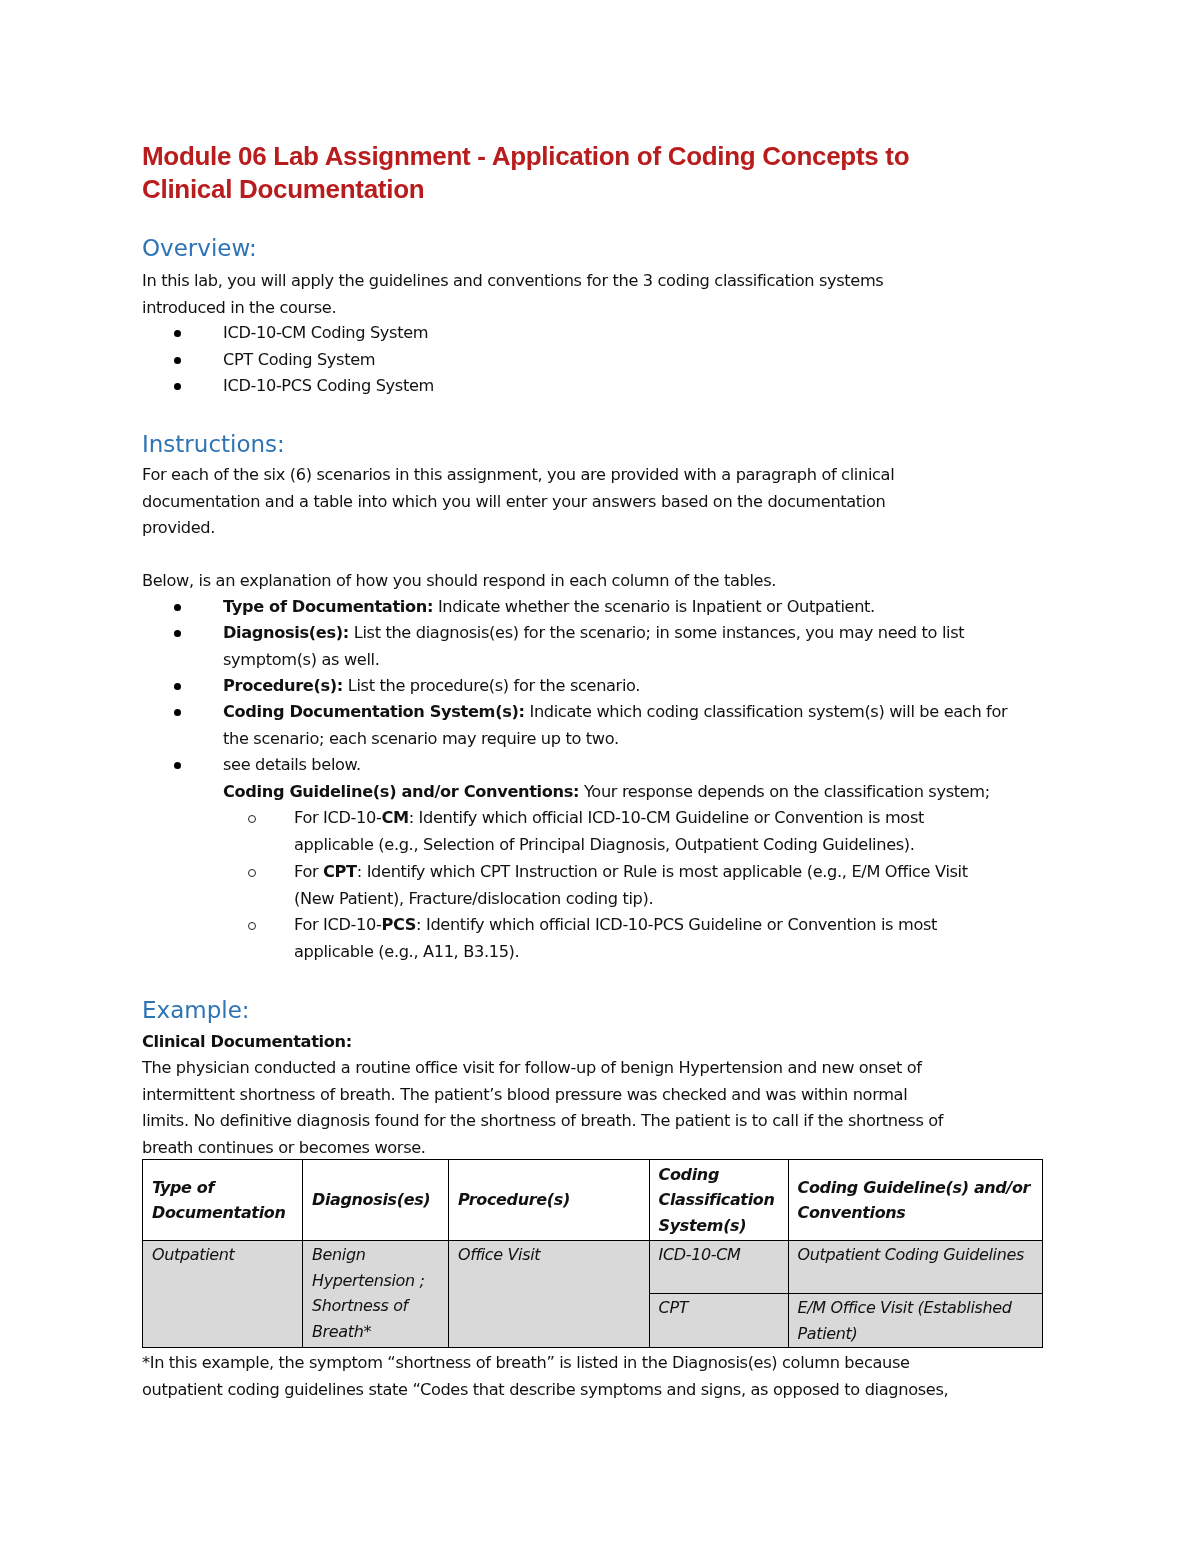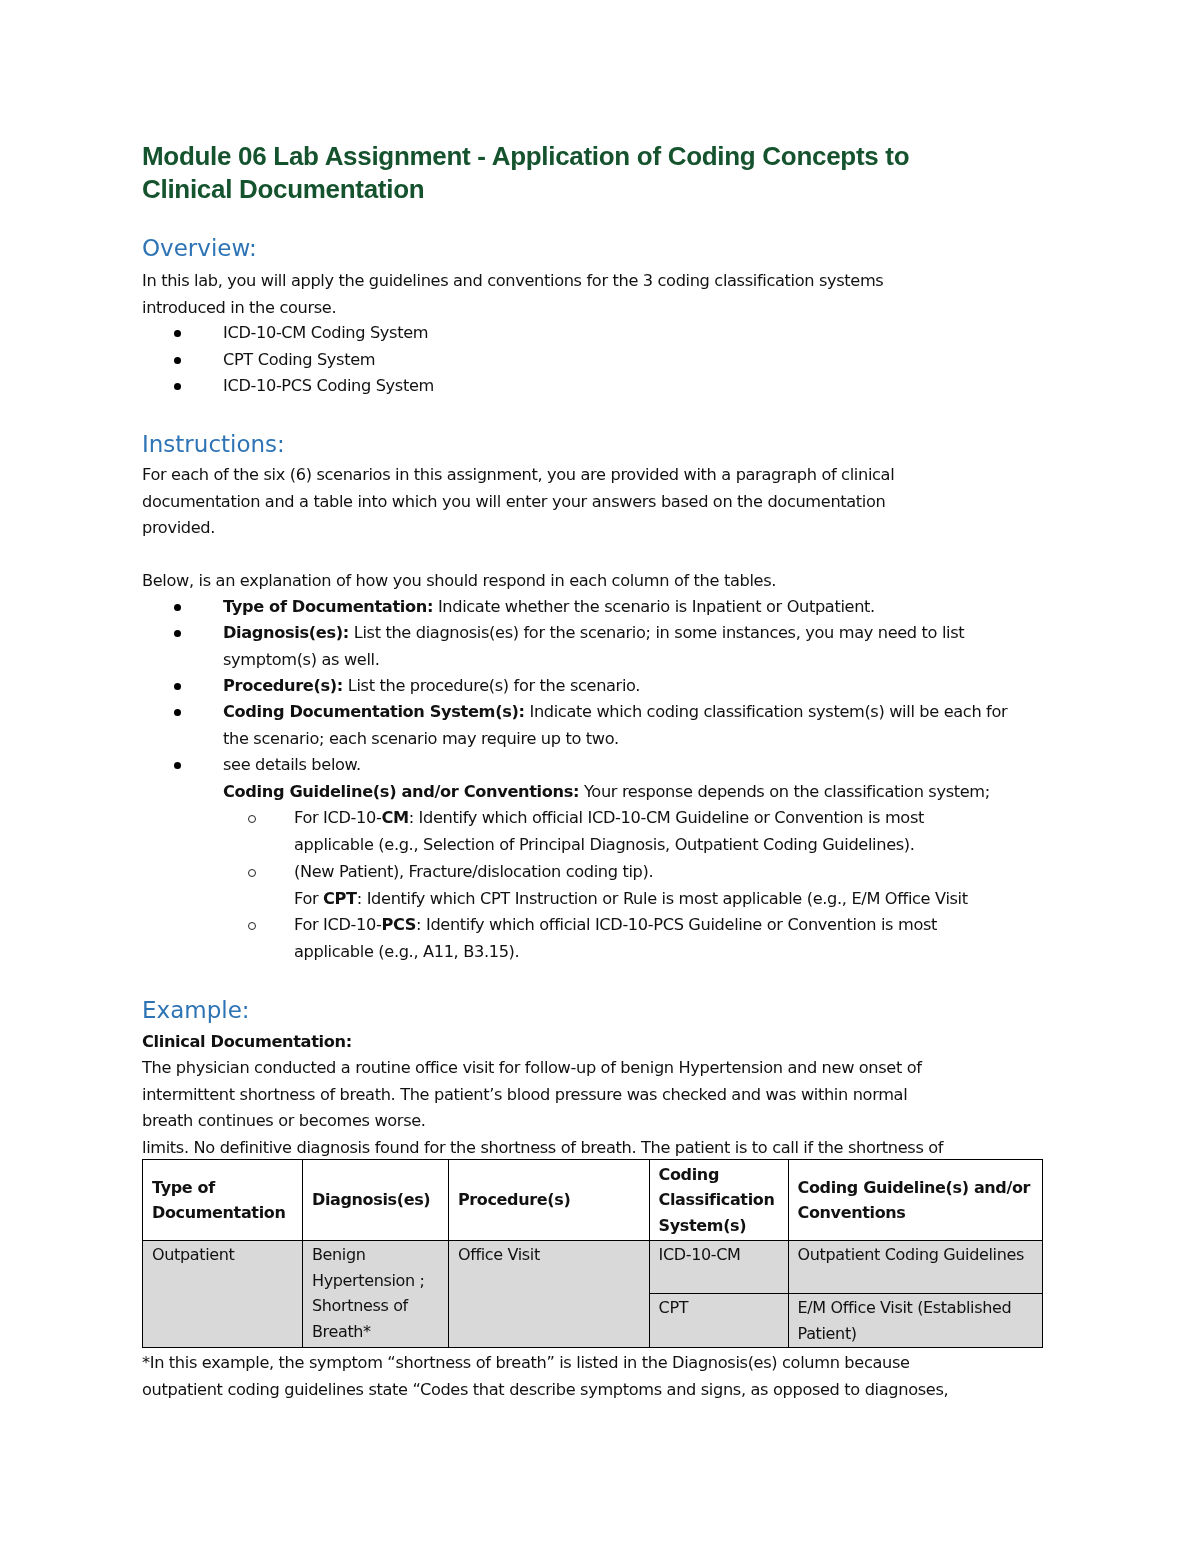--- a/index.html
+++ b/index.html
@@ -1,32 +1,32 @@
 <!DOCTYPE html>
 <html><head>
 <meta charset="utf-8">
 <style>
   html, body { margin: 0; padding: 0; background: #ffffff; }
   body { width: 1200px; height: 1553px; position: relative; overflow: hidden;
          font-family: "DejaVu Sans", sans-serif; color: #111; }
   .page { position: absolute; left: 142px; top: 0; width: 905px; }
   .title { position: absolute; left: 0; top: 140px; width: 900px;
            font-family: "Liberation Sans", sans-serif; font-weight: bold;
-           font-size: 26px; line-height: 33px; color: #14532d; letter-spacing: -0.3px; }
+           font-size: 26px; line-height: 33px; color: #b91c1c; letter-spacing: -0.3px; }
   .h2 { position: absolute; left: 0; font-family: "DejaVu Sans", sans-serif;
         font-size: 23px; color: #2e74b5; line-height: 28px; }
   .p { position: absolute; left: 0; font-size: 16.2px; line-height: 26.5px;
        letter-spacing: -0.35px; width: 905px; }
   .bul { position: absolute; font-size: 16.2px; line-height: 26.5px; letter-spacing: -0.35px; margin-left: 12px; }
   .dot { position: absolute; left: 32px; width: 7px; height: 7px; border-radius: 50%; background: #000; }
   .ring { position: absolute; left: 106px; width: 6px; height: 6px; border-radius: 50%;
           border: 1.3px solid #222; }
   b { font-weight: bold; }
   table.ex { position: absolute; left: 0; top: 1159px; border-collapse: collapse;
-             width: 901px; font-size: 16px; letter-spacing: -0.35px; }
+             width: 901px; font-size: 16px; letter-spacing: -0.35px; font-style: italic; }
   table.ex td { border: 1.5px solid #000; vertical-align: top; padding: 1px 8px 1px 9px;
                 line-height: 25.5px; }
   table.ex tr.hdr td { vertical-align: middle; font-weight: bold; background: #fff; height: 78px; }
   table.ex tr.row td { background: #d9d9d9; }
 </style>
 </head>
 <body>
 
 <div class="page">
 
@@ -87,38 +87,38 @@
     </div>
 
     <span class="ring" style="top:815px"></span>
     <div class="bul" style="left:140px; top:805px">
       <div><span>For ICD-10-</span><b>CM</b><span>: Identify which official ICD-10-CM Guideline or Convention is most</span></div>
       <div>applicable (e.g., Selection of Principal Diagnosis, Outpatient Coding Guidelines).</div>
     </div>
 
     <span class="ring" style="top:869px"></span>
     <div class="bul" style="left:140px; top:859px">
+      <div><span>For </span><b>CPT</b><span>: Identify which CPT Instruction or Rule is most applicable (e.g., E/M Office Visit</span></div>
       <div>(New Patient), Fracture/dislocation coding tip).</div>
-      <div><span>For </span><b>CPT</b><span>: Identify which CPT Instruction or Rule is most applicable (e.g., E/M Office Visit</span></div>
     </div>
 
     <span class="ring" style="top:922px"></span>
     <div class="bul" style="left:140px; top:912px">
       <div><span>For ICD-10-</span><b>PCS</b><span>: Identify which official ICD-10-PCS Guideline or Convention is most</span></div>
       <div>applicable (e.g., A11, B3.15).</div>
     </div>
   </div>
 
   <div class="h2" style="top:996px">Example:</div>
   <div class="p" style="top:1029px; font-weight:bold">Clinical Documentation:</div>
   <div class="p" style="top:1055px">
     <div>The physician conducted a routine office visit for follow-up of benign Hypertension and new onset of</div>
     <div>intermittent shortness of breath. The patient’s blood pressure was checked and was within normal</div>
+    <div>limits. No definitive diagnosis found for the shortness of breath. The patient is to call if the shortness of</div>
     <div>breath continues or becomes worse.</div>
-    <div>limits. No definitive diagnosis found for the shortness of breath. The patient is to call if the shortness of</div>
   </div>
 
   <table class="ex">
     <colgroup>
       <col style="width:160px">
         <col style="width:146px">
         <col style="width:201px">
         <col style="width:139px">
         <col style="width:255px">
     </colgroup>

